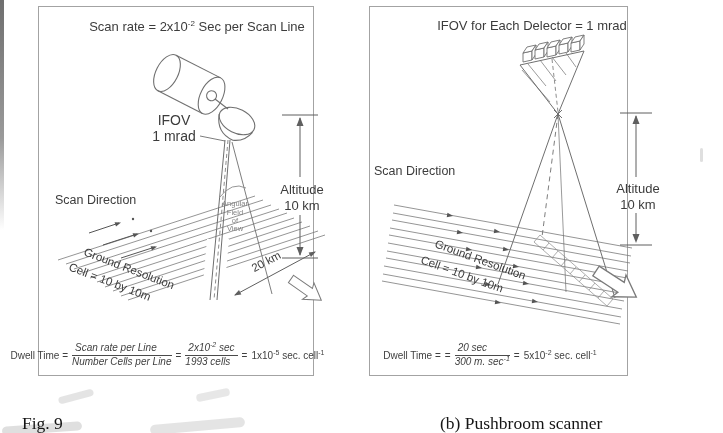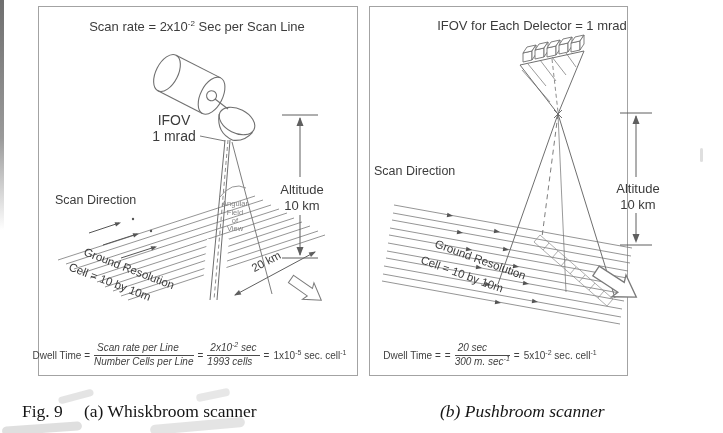--- a/index.html
+++ b/index.html
@@ -1,34 +1,34 @@
 <!DOCTYPE html>
 <html><head>
 <meta charset="utf-8">
 <style>
   html,body{margin:0;padding:0;background:#ffffff;}
   #stage{position:relative;width:723px;height:433px;background:#ffffff;overflow:hidden;
          font-family:"Liberation Sans",sans-serif;color:#3c3c3c;}
   .panel{position:absolute;top:6px;height:370px;border:1px solid #a3a3a3;background:#ffffff;box-sizing:border-box;}
-  #panel-left{left:38px;width:320px;}
+  #panel-left{left:38px;width:276px;}
   #panel-right{left:369px;width:259px;}
   .panel svg{position:absolute;left:0;top:0;}
   svg text{fill:#3c3c3c;font-family:"Liberation Sans",sans-serif;}
   svg text.graytext{fill:#848484;}
   .formula{position:absolute;left:0;right:17px;bottom:7px;display:flex;justify-content:center;
            align-items:center;gap:4px;font-size:10px;color:#3f3f3f;white-space:nowrap;}
   .frac{display:inline-flex;flex-direction:column;line-height:1.25;font-style:italic;}
   .frac .num{border-bottom:1px solid #4a4a4a;padding:0 3px;}
   .formula sup{font-size:7px;line-height:0;vertical-align:super;}
   .caption{position:absolute;top:397px;left:0;width:723px;height:26px;
            font-family:"Liberation Serif",serif;font-size:17.5px;color:#151515;}
-  .caption span{position:absolute;top:4px;}
+  .caption span{position:absolute;top:16px;}
   #cap-fig{left:22px;}
   #cap-a{left:84px;}
-  #cap-b{left:440px;font-style:italic;}
+  #cap-b{left:440px;}
   .artifact{position:absolute;pointer-events:none;}
   #edge-strip{left:0;top:0;width:4px;height:230px;
               background:linear-gradient(#6f6f6f,#9a9a9a 60%,rgba(255,255,255,0));}
   .smudge{background:#c9c9c9;border-radius:5px;}
 </style>
 </head>
 <body>
 
 <div id="stage">
 
@@ -265,17 +265,16 @@
         <span class="num">20 sec</span>
         <span class="den"><span>300 m. sec</span><sup>-1</sup></span>
       </span>
       <span>=</span>
       <span><span>5x10</span><sup>-2</sup><span> sec. cell</span><sup>-1</sup></span>
     </div>
   </div>
 
   <div class="caption">
     <span id="cap-fig">Fig. 9</span>
-    <span id="cap-a">(a) Whiskbroom scanner</span>
     <span id="cap-b">(b) Pushbroom scanner</span>
   </div>
 
 </div>
 
 </body></html>

